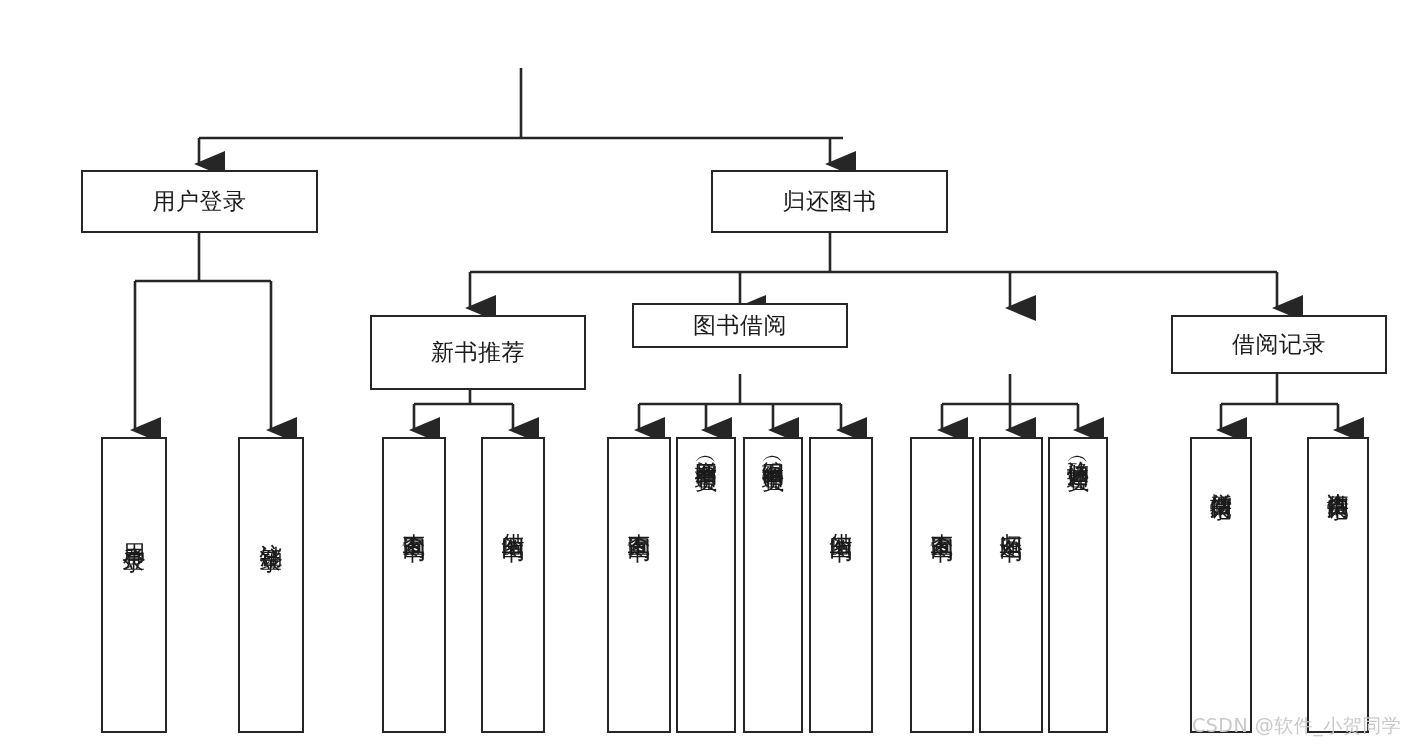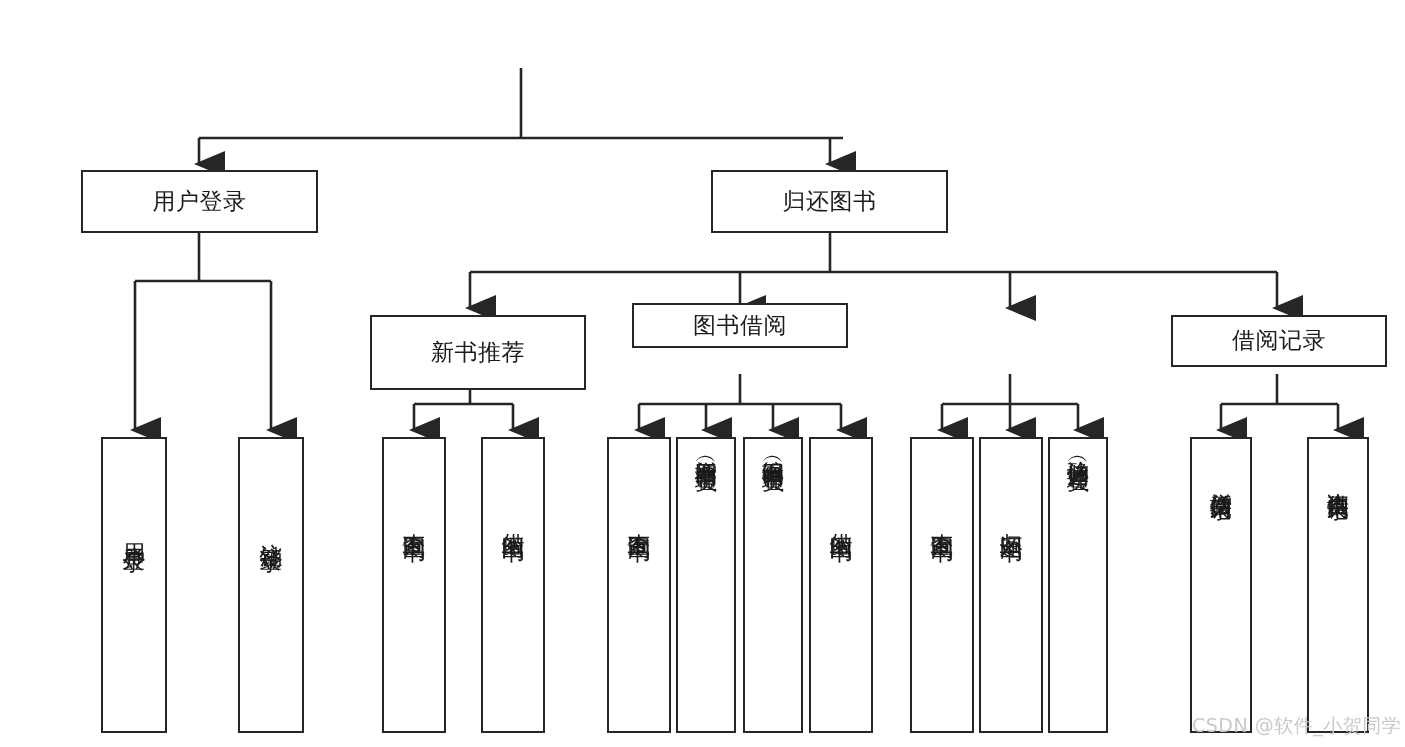--- a/index.html
+++ b/index.html
@@ -143,21 +143,21 @@
 
   <div class="node h" style="left:362px; top:315px; width:216px; height:75px;margin-left:8px;">
     <span class="node-label">新书推荐</span>
   </div>
 
   <div class="node h" style="left:632px; top:303px; width:216px; height:45px;">
     <span class="node-label">图书借阅</span>
   </div>
 
 
-  <div class="node h" style="left:1171px; top:315px; width:216px; height:52px;">
+  <div class="node h" style="left:1171px; top:315px; width:216px; height:59px;">
     <span class="node-label">借阅记录</span>
   </div>
 
   <div class="node v" style="left:101px; top:437px; width:66px; height:296px; padding-top:86px;">
     <span class="node-label">用户登录</span>
   </div>
 
   <div class="node v" style="left:238px; top:437px; width:66px; height:296px; padding-top:86px;">
     <span class="node-label">注销登录</span>
   </div>

